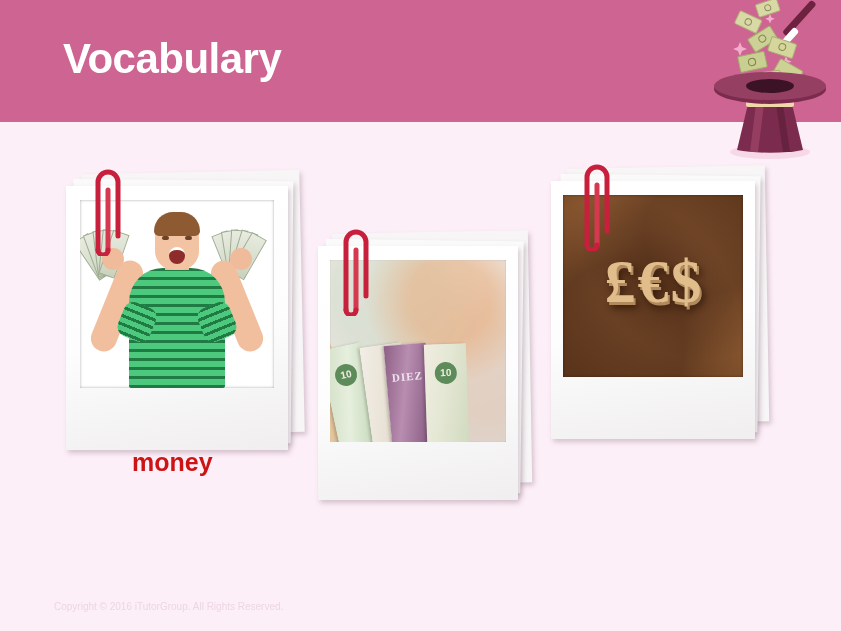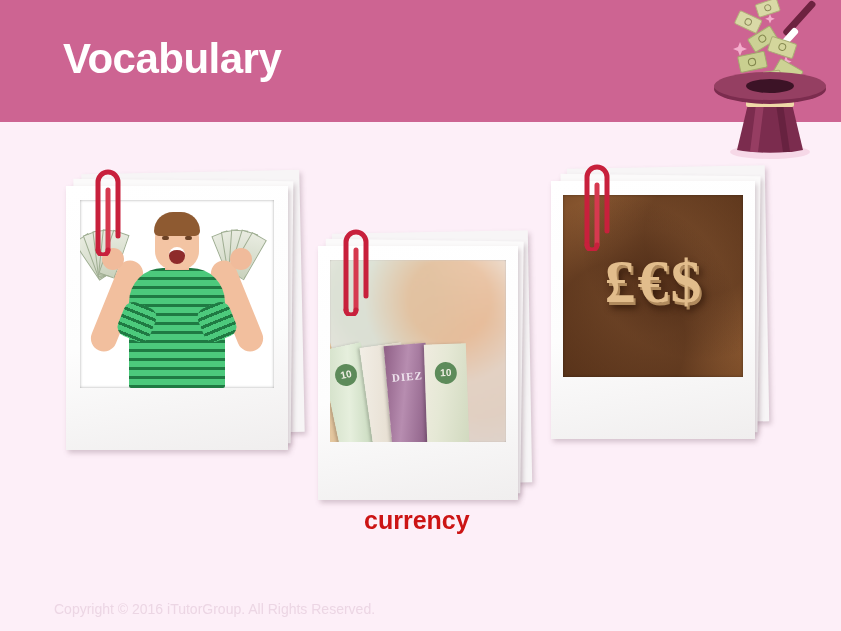--- a/index.html
+++ b/index.html
@@ -302,21 +302,21 @@
       2px 3px 0 #b08a5d,
       4px 6px 7px rgba(40,18,6,0.75);
     line-height: 1;
   }
 
   
   .footer-copyright {
     position: absolute;
     left: 54px;
     top: 601px;
-    font-size: 14px;
+    font-size: 10px;
     color: #ecd6e4;
     white-space: nowrap;
     text-align: center;
   }
 </style>
 </head>
 <body>
 
 <div id="slide">
 
@@ -418,20 +418,21 @@
     </div>
 
     <div class="clip" style="left:26px;top:-6px;">
       <svg width="40" height="90" viewBox="0 0 40 90">
         <path d="M12 84 L12 16 a10 10 0 0 1 20 0 L32 70" fill="none" stroke="#c8203c" stroke-width="5" stroke-linecap="round"></path>
         <path d="M22 84 L22 24" fill="none" stroke="#d6394f" stroke-width="5" stroke-linecap="round"></path>
         <path d="M12 84 a5 5 0 0 0 10 0" fill="none" stroke="#c8203c" stroke-width="5" stroke-linecap="round"></path>
       </svg>
     </div>
   </div>
+  <div class="caption" style="left:132px;top:448px;">money</div>
 
   <div class="polaroid-stack" style="left:312px;top:232px;width:225px;height:270px;">
     <div class="paper back2" style="left:22px;top:0px;width:196px;height:252px;transform:rotate(-1deg);"></div>
     <div class="paper back1" style="left:12px;top:8px;width:198px;height:252px;transform:rotate(0.8deg);"></div>
     <div class="paper front" style="left:6px;top:14px;width:200px;height:254px;"></div>
 
     <div class="photo-window ph-currency" style="left:18px;top:28px;width:176px;height:182px;">
       <div class="blurbg"></div>
       <div class="note n1"></div>
       <div class="note n2">
@@ -447,21 +448,20 @@
     </div>
 
     <div class="clip" style="left:22px;top:-6px;">
       <svg width="40" height="90" viewBox="0 0 40 90">
         <path d="M12 84 L12 16 a10 10 0 0 1 20 0 L32 70" fill="none" stroke="#c8203c" stroke-width="5" stroke-linecap="round"></path>
         <path d="M22 84 L22 24" fill="none" stroke="#d6394f" stroke-width="5" stroke-linecap="round"></path>
         <path d="M12 84 a5 5 0 0 0 10 0" fill="none" stroke="#c8203c" stroke-width="5" stroke-linecap="round"></path>
       </svg>
     </div>
   </div>
-  <div class="caption" style="left:364px;top:506px;">currency</div>
 
   <div class="polaroid-stack" style="left:545px;top:167px;width:230px;height:275px;">
     <div class="paper back2" style="left:24px;top:0px;width:198px;height:256px;transform:rotate(-1deg);"></div>
     <div class="paper back1" style="left:14px;top:8px;width:200px;height:256px;transform:rotate(0.7deg);"></div>
     <div class="paper front" style="left:6px;top:14px;width:204px;height:258px;"></div>
 
     <div class="photo-window ph-symbol" style="left:18px;top:28px;width:180px;height:182px;">
       <div class="sym-row">
         <span class="sym">£</span>
         <span class="sym">€</span>

